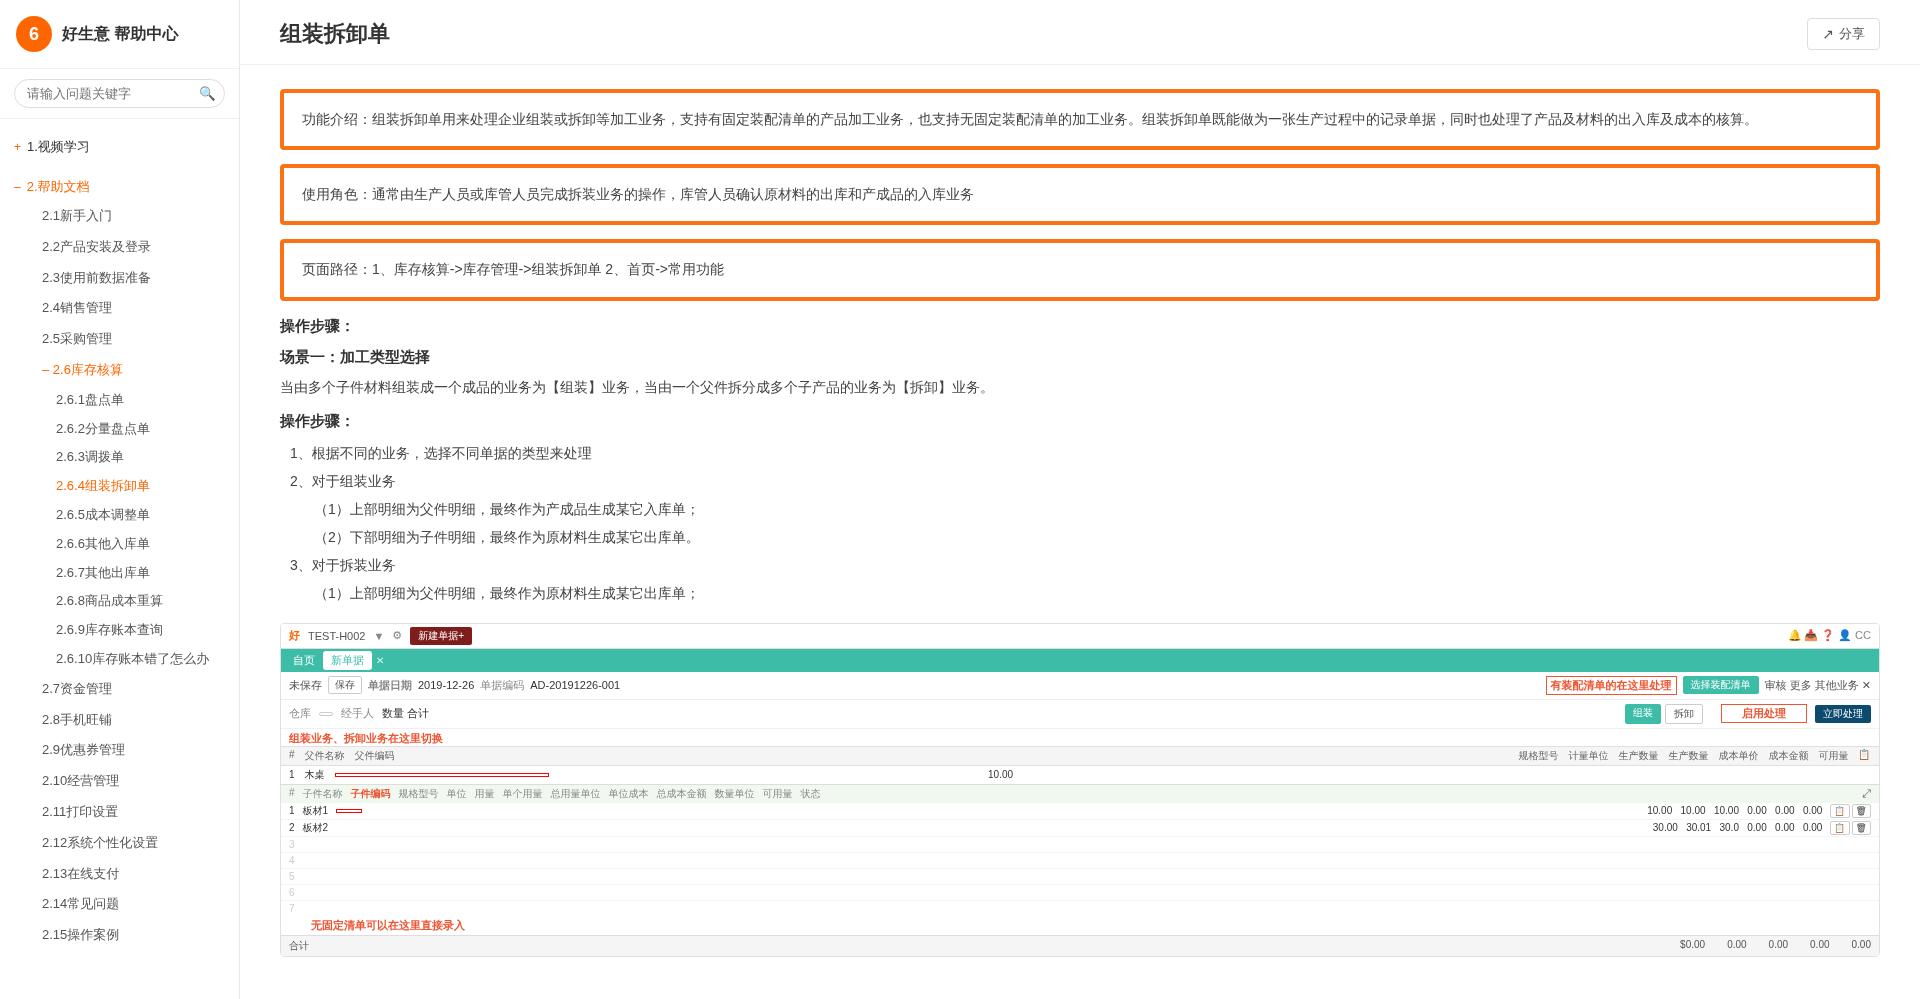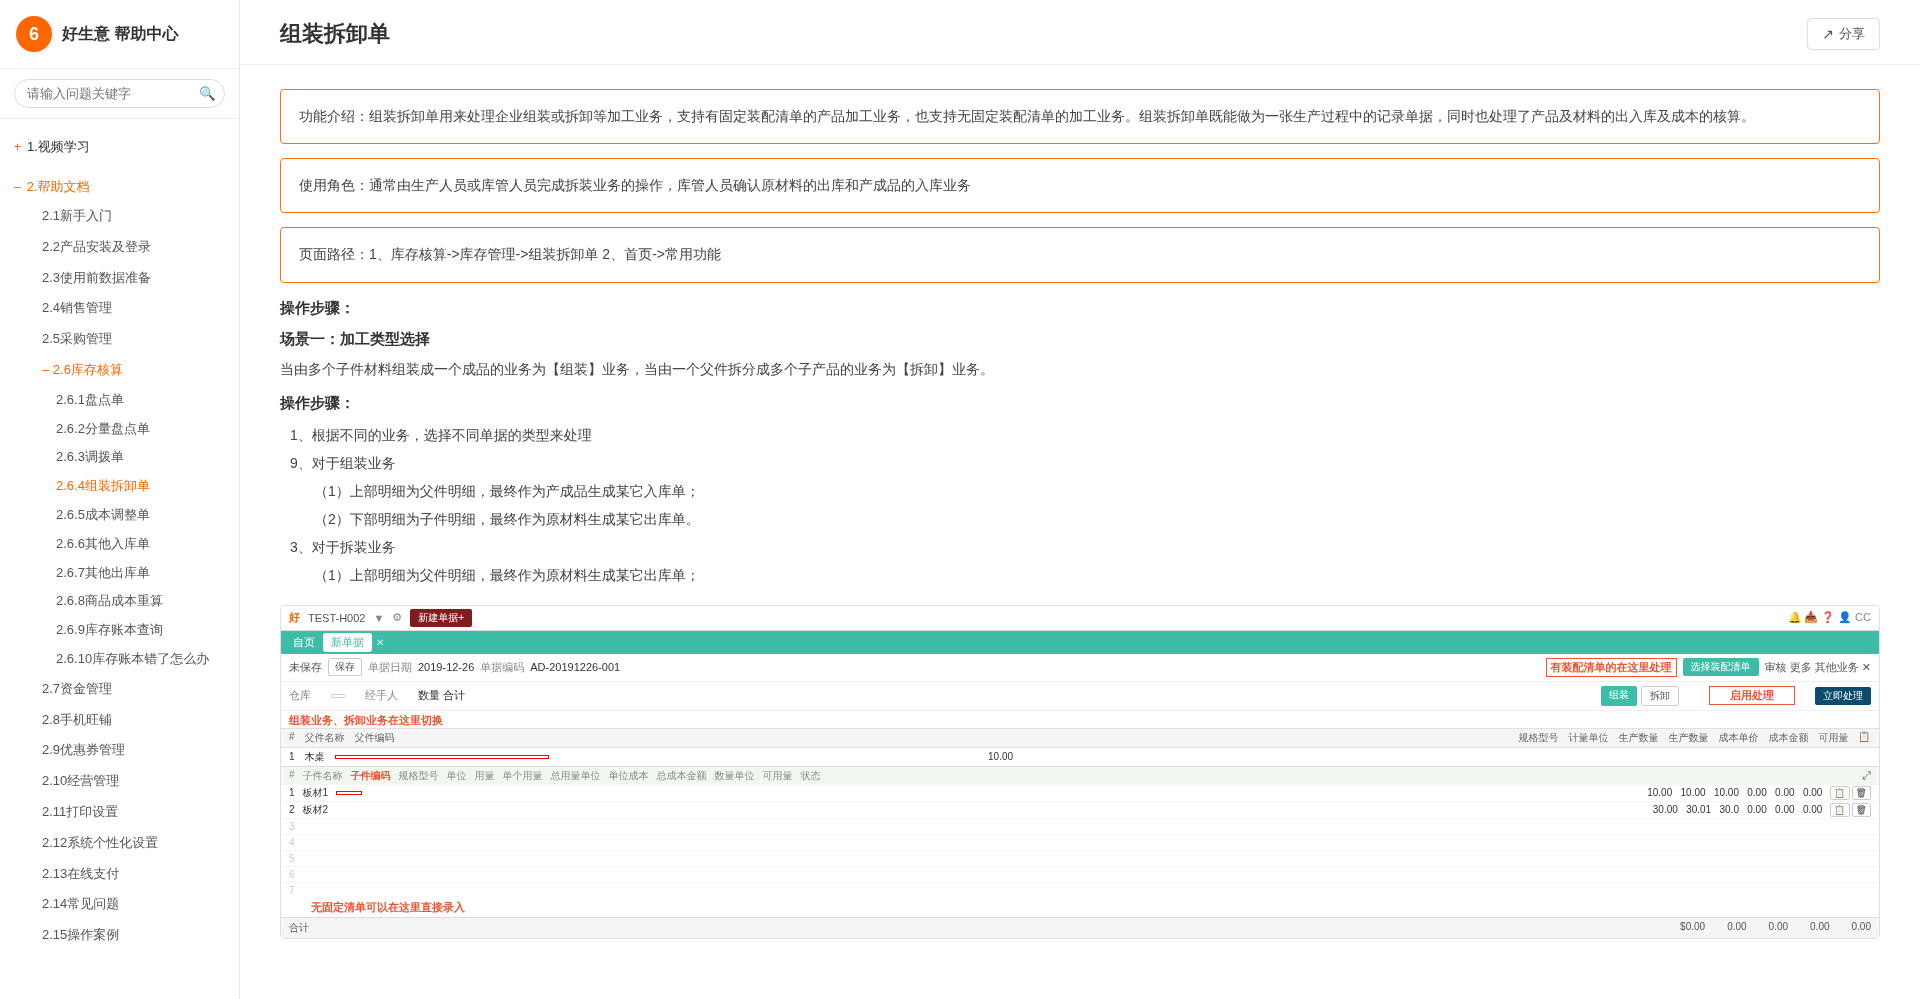--- a/index.html
+++ b/index.html
@@ -158,21 +158,21 @@
     }
 
     .article-body {
       flex: 1;
       overflow-y: auto;
       padding: 24px 40px;
     }
 
     .info-block {
       background: #fff;
-      border: 1px solid #f97316;
+      border: 4px solid #f97316;
       border-radius: 4px;
       padding: 14px 18px;
       margin-bottom: 14px;
       font-size: 14px;
       color: #444;
       line-height: 1.8;
     }
 
     .section-title {
       font-size: 15px;
@@ -316,21 +316,21 @@
       <span>页面路径：1、库存核算-&gt;库存管理-&gt;组装拆卸单 2、首页-&gt;常用功能</span>
     </div>
 
     <div class="section-title">操作步骤：</div>
     <div class="scenario-title">场景一：加工类型选择</div>
     <p style="font-size:14px;color:#444;line-height:1.8;margin-bottom:8px;">当由多个子件材料组装成一个成品的业务为【组装】业务，当由一个父件拆分成多个子产品的业务为【拆卸】业务。</p>
     <div class="scenario-title">操作步骤：</div>
 
     <div class="steps-list">
       <div>1、根据不同的业务，选择不同单据的类型来处理</div>
-      <div>9、对于组装业务</div>
+      <div>2、对于组装业务</div>
       <div class="steps-sub-list">（1）上部明细为父件明细，最终作为产成品生成某它入库单；</div>
       <div class="steps-sub-list">（2）下部明细为子件明细，最终作为原材料生成某它出库单。</div>
       <div>3、对于拆装业务</div>
       <div class="steps-sub-list">（1）上部明细为父件明细，最终作为原材料生成某它出库单；</div>
     </div>
 
     <div class="screenshot-area">
       <div class="sim-screenshot">
 
         <div class="sim-top-bar">
@@ -348,32 +348,32 @@
 
         <div style="background:#3dbda7;padding:2px 8px;display:flex;align-items:center;gap:4px;">
           <span style="color:#fff;font-size:11px;padding:2px 4px;">自页</span>
           <span style="background:#fff;color:#3dbda7;font-size:11px;padding:2px 8px;border-radius:3px;">新单据</span>
           <span style="color:rgba(255,255,255,0.8);font-size:10px;">✕</span>
         </div>
 
         <div style="background:#fff;border-bottom:1px solid #eee;padding:4px 8px;display:flex;align-items:center;gap:6px;">
           <span style="font-size:11px;color:#555;">未保存</span>
           <span style="border:1px solid #ccc;padding:1px 6px;border-radius:2px;font-size:10px;color:#555;">保存</span>
-          <span style="font-size:11px;color:#888;">单据日期</span>
+          <span style="font-size:11px;color:#888;font-weight:bold;">单据日期</span>
           <span style="font-size:11px;color:#333;">2019-12-26</span>
           <span style="font-size:11px;color:#888;">单据编码</span>
           <span style="font-size:11px;color:#333;">AD-20191226-001</span>
           <span style="flex:1;"></span>
 
           <span style="color:#e53;font-size:11px;font-weight:bold;border:1px solid #e53;padding:1px 4px;">有装配清单的在这里处理</span>
           <span style="background:#3dbda7;color:#fff;padding:2px 8px;border-radius:2px;font-size:10px;">选择装配清单</span>
           <span style="font-size:11px;color:#555;">审核 更多 其他业务 ✕</span>
         </div>
 
-        <div style="background:#fff;padding:4px 8px;display:flex;align-items:center;gap:20px;border-bottom:1px solid #f0f0f0;">
+        <div style="background:#fff;padding:4px 8px;display:flex;align-items:center;gap:8px;border-bottom:1px solid #f0f0f0;">
           <span style="font-size:11px;color:#888;">仓库</span>
           <span style="border:1px solid #ccc;padding:1px 6px;border-radius:2px;font-size:10px;"></span>
           <span style="font-size:11px;color:#888;">经手人</span>
           <span style="font-size:11px;color:#333;">数量 合计</span>
           <div style="display:flex;gap:4px;margin-left:auto;">
             <span style="background:#3dbda7;color:#fff;padding:2px 8px;border-radius:2px;font-size:10px;">组装</span>
             <span style="border:1px solid #ccc;padding:2px 8px;border-radius:2px;font-size:10px;color:#555;">拆卸</span>
           </div>
 
           <span style="color:#e53;font-size:11px;font-weight:bold;border:1px solid #e53;padding:1px 20px;margin-left:10px;">启用处理</span>

